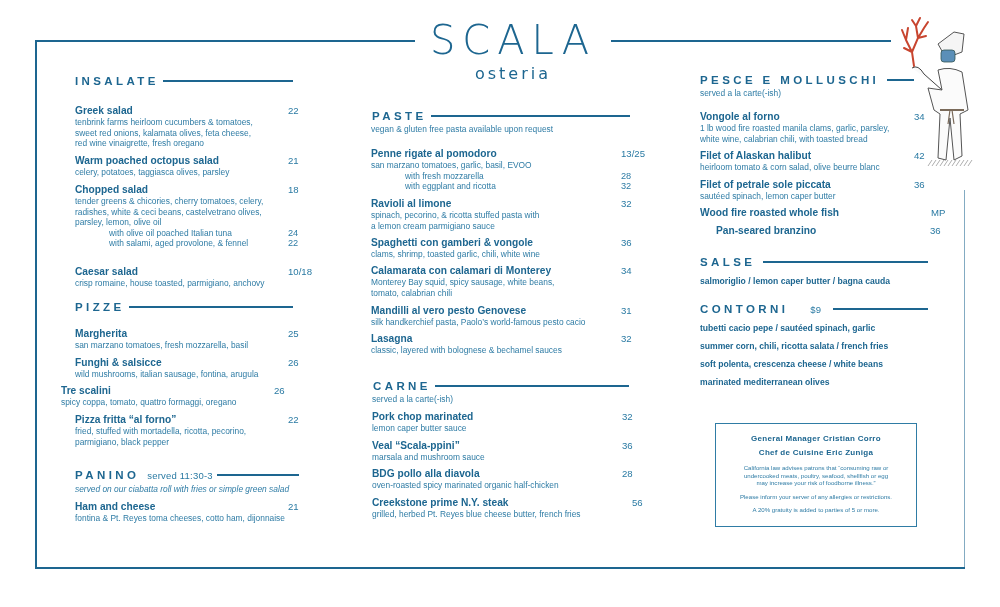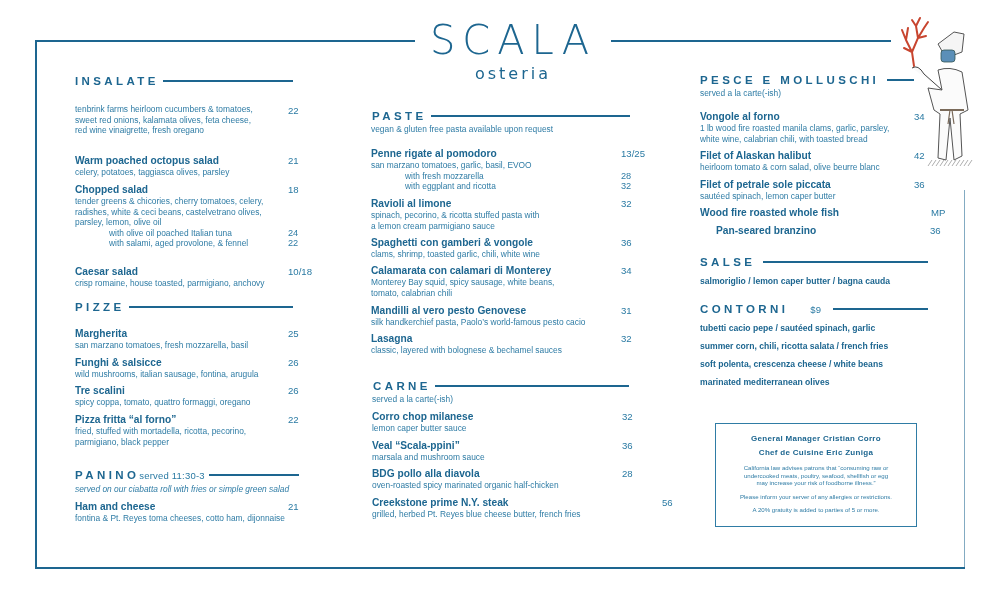--- a/index.html
+++ b/index.html
@@ -11,21 +11,21 @@
                  font-family: "DejaVu Sans", sans-serif; font-weight: 300; font-size: 40px;
                  letter-spacing: 7px; color: #1d6690; line-height: 48px; }
   .brand-sub { position: absolute; left: 428px; top: 64px; width: 170px; text-align: center;
                font-family: "DejaVu Sans", sans-serif; font-size: 16px; letter-spacing: 3px;
                color: #1d6690; line-height: 20px; }
 
   .section-head { position: absolute; display: flex; align-items: center; }
   .section-head .label { font-weight: bold; font-size: 11.5px; letter-spacing: 3.4px;
                          color: #1d6690; white-space: nowrap; }
   .section-head .rule { flex: 1; height: 1.6px; background: #1d6690; margin-left: 4px; }
-  .section-head .extra { font-size: 9.5px; color: #2a7aa3; margin-left: 0; white-space: nowrap; letter-spacing: 0.2px; }
+  .section-head .extra { font-size: 9.5px; color: #2a7aa3; margin-left: 8px; white-space: nowrap; letter-spacing: 0.2px; }
 
   .section-note { position: absolute; font-size: 8.4px; color: #2f7ca5; white-space: nowrap; }
   .section-note.italic { font-style: italic; }
 
   .item { position: absolute; }
   .item .name { font-weight: bold; font-size: 10.2px; color: #1d6690; white-space: nowrap; line-height: 13px; }
   .item .price { position: absolute; top: 0; font-size: 9.6px; color: #2a7aa3; line-height: 13px; }
   .item .desc { font-size: 8.4px; color: #2f7ca5; line-height: 10.6px; white-space: nowrap; }
   .item .addon { position: relative; font-size: 8.4px; color: #2f7ca5; line-height: 10.6px; padding-left: 34px; white-space: nowrap; }
   .item .addon .aprice { position: absolute; top: 0; font-size: 9.2px; }
@@ -68,20 +68,21 @@
     <path d="M30 152 L34 146 M34 152 L38 146 M38 152 L42 146 M42 152 L46 146 M46 152 L50 146 M50 152 L54 146 M54 152 L58 146 M58 152 L62 146 M62 152 L66 146 M66 152 L70 146 M70 152 L74 146"></path>
   </g>
 </svg>
 
 <div class="section-head" style="left:75px;top:75px;width:218px;">
   <span class="label">INSALATE</span>
   <span class="rule"></span>
 </div>
 
 <div class="item" style="left:75px;top:104px;width:230px;">
+  <div class="name">Greek salad</div>
   <span class="price" style="left:213px;">22</span>
   <div class="desc">tenbrink farms heirloom cucumbers &amp; tomatoes,</div>
   <div class="desc">sweet red onions, kalamata olives, feta cheese,</div>
   <div class="desc">red wine vinaigrette, fresh oregano</div>
 </div>
 
 <div class="item" style="left:75px;top:154px;width:230px;">
   <div class="name">Warm poached octopus salad</div>
   <span class="price" style="left:213px;">21</span>
   <div class="desc">celery, potatoes, taggiasca olives, parsley</div>
@@ -119,21 +120,21 @@
   <span class="price" style="left:213px;">25</span>
   <div class="desc">san marzano tomatoes, fresh mozzarella, basil</div>
 </div>
 
 <div class="item" style="left:75px;top:356px;width:230px;">
   <div class="name">Funghi &amp; salsicce</div>
   <span class="price" style="left:213px;">26</span>
   <div class="desc">wild mushrooms, italian sausage, fontina, arugula</div>
 </div>
 
-<div class="item" style="left:75px;top:384px;width:230px;">
+<div class="item" style="left:61px;top:384px;width:230px;">
   <div class="name">Tre scalini</div>
   <span class="price" style="left:213px;">26</span>
   <div class="desc">spicy coppa, tomato, quattro formaggi, oregano</div>
 </div>
 
 <div class="item" style="left:75px;top:413px;width:230px;">
   <div class="name">Pizza fritta “al forno”</div>
   <span class="price" style="left:213px;">22</span>
   <div class="desc">fried, stuffed with mortadella, ricotta, pecorino,</div>
   <div class="desc">parmigiano, black pepper</div>
@@ -204,40 +205,40 @@
   <div class="desc">classic, layered with bolognese &amp; bechamel sauces</div>
 </div>
 
 <div class="section-head" style="left:373px;top:380px;width:256px;">
   <span class="label">CARNE</span>
   <span class="rule"></span>
 </div>
 <div class="section-note" style="left:372px;top:394px;">served a la carte(-ish)</div>
 
 <div class="item" style="left:372px;top:410px;width:280px;">
-  <div class="name">Corro chop milanese</div>
+  <div class="name">Pork chop marinated</div>
   <span class="price" style="left:250px;">32</span>
   <div class="desc">lemon caper butter sauce</div>
 </div>
 
 <div class="item" style="left:372px;top:439px;width:280px;">
   <div class="name">Veal “Scala-ppini”</div>
   <span class="price" style="left:250px;">36</span>
   <div class="desc">marsala and mushroom sauce</div>
 </div>
 
 <div class="item" style="left:372px;top:467px;width:280px;">
   <div class="name">BDG pollo alla diavola</div>
   <span class="price" style="left:250px;">28</span>
   <div class="desc">oven-roasted spicy marinated organic half-chicken</div>
 </div>
 
 <div class="item" style="left:372px;top:496px;width:280px;">
   <div class="name">Creekstone prime N.Y. steak</div>
-  <span class="price" style="left:266px;padding-left:24px;">56</span>
+  <span class="price" style="left:236px;padding-left:24px;">56</span>
   <div class="desc">grilled, herbed Pt. Reyes blue cheese butter, french fries</div>
 </div>
 
 <div class="section-head" style="left:700px;top:74px;width:214px;">
   <span class="label">PESCE E MOLLUSCHI</span>
   <span class="rule" style="margin-left:8px;"></span>
 </div>
 <div class="section-note" style="left:700px;top:88px;">served a la carte(-ish)</div>
 
 <div class="item" style="left:700px;top:110px;width:230px;">

